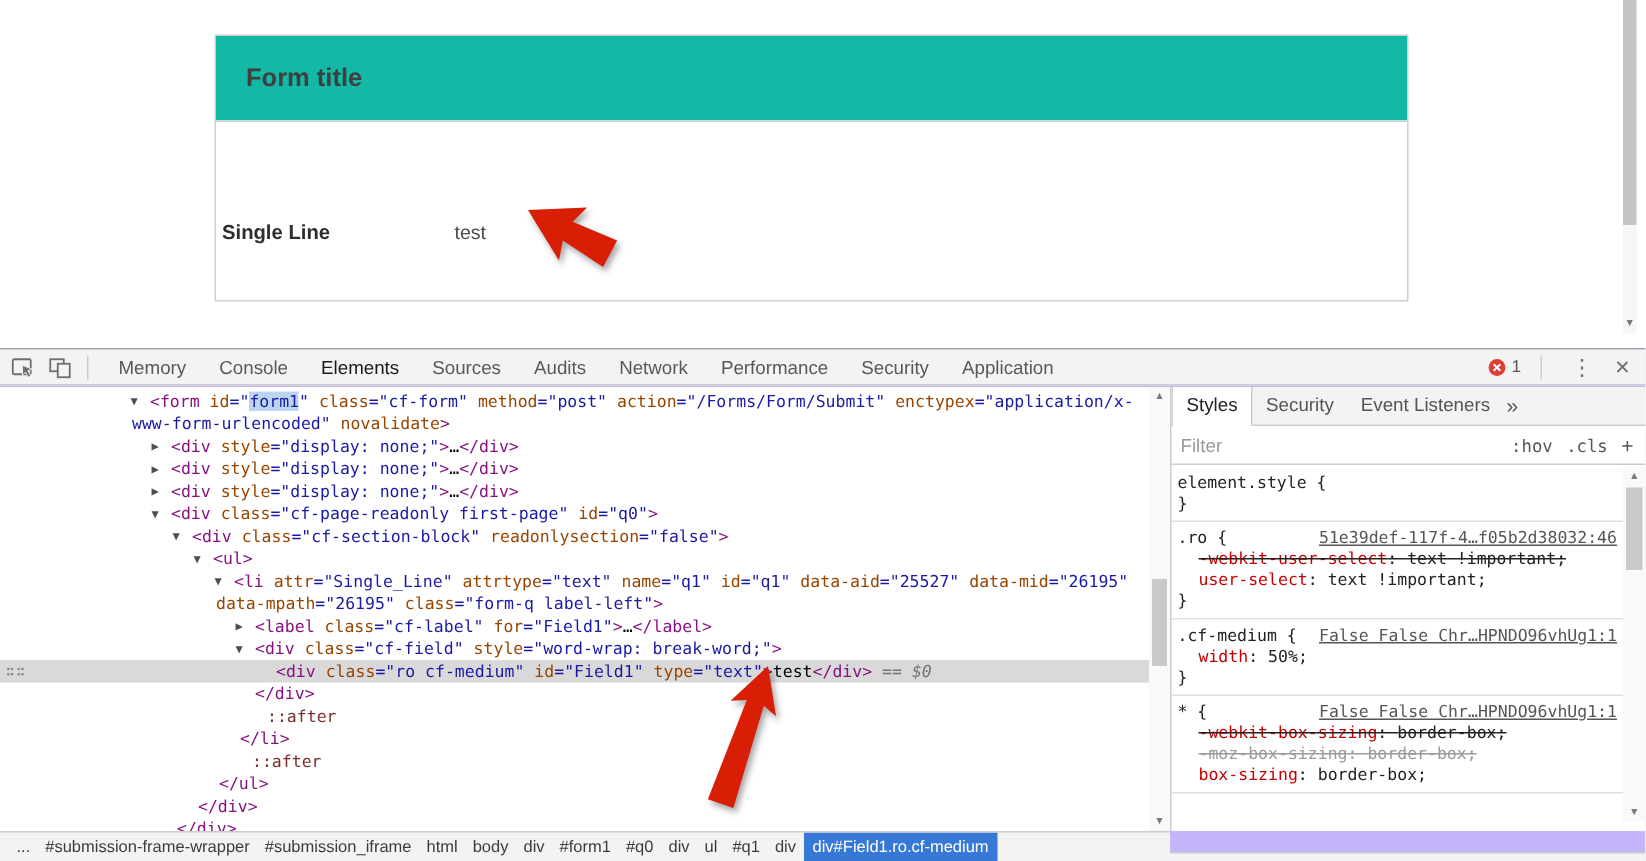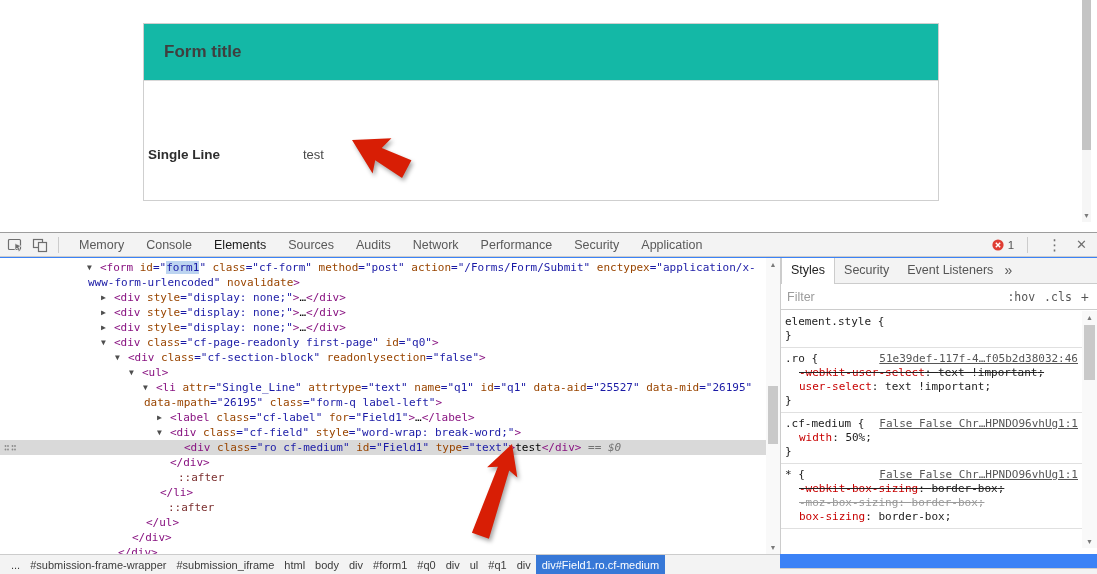--- a/index.html
+++ b/index.html
@@ -20,21 +20,21 @@
 
   .annot-arrow { position:absolute; pointer-events:none; }
   .annot-arrow polygon { fill:#d81e05; }
   .annot-arrow { filter: drop-shadow(2px 3px 2px rgba(0,0,0,0.35)); }
 
   .page-scrollbar { position:absolute; right:6px; top:0; width:9px; height:222px; background:#f6f6f6; }
   .page-scrollbar .thumb { position:absolute; left:0; top:0; width:9px; height:150px; background:#c4c4c4; }
   .page-scrollbar .sb-arrow { position:absolute; left:0; bottom:2px; width:9px; text-align:center; font-size:7px; color:#7a7a7a; line-height:8px; }
 
   
-  .devtools { position:absolute; left:0; top:232px; right:0; bottom:0; border-top:1px solid #9d9d9d; background:#3b82f6; }
+  .devtools { position:absolute; left:0; top:232px; right:0; bottom:0; border-top:1px solid #9d9d9d; background:#c4b5fd; }
 
   .dt-toolbar { height:24px; background:#f3f3f3; border-bottom:1px solid #ccc; display:flex; align-items:center; }
   .tb-icon { width:18px; height:18px; display:flex; align-items:center; justify-content:center; }
   .tb-icon.inspect { margin-left:6px; }
   .tb-icon.device { margin-left:7px; }
   .tb-sep { width:1px; height:16px; background:#ccc; margin:0 9px; }
   .dt-tabs { display:flex; height:24px; align-items:center; }
   .dt-tab { padding:0 11px; font-size:12.5px; color:#595959; line-height:24px; cursor:default; }
   .dt-tab.selected { color:#1a1a1a; }
   .tb-spacer { flex:1; }

